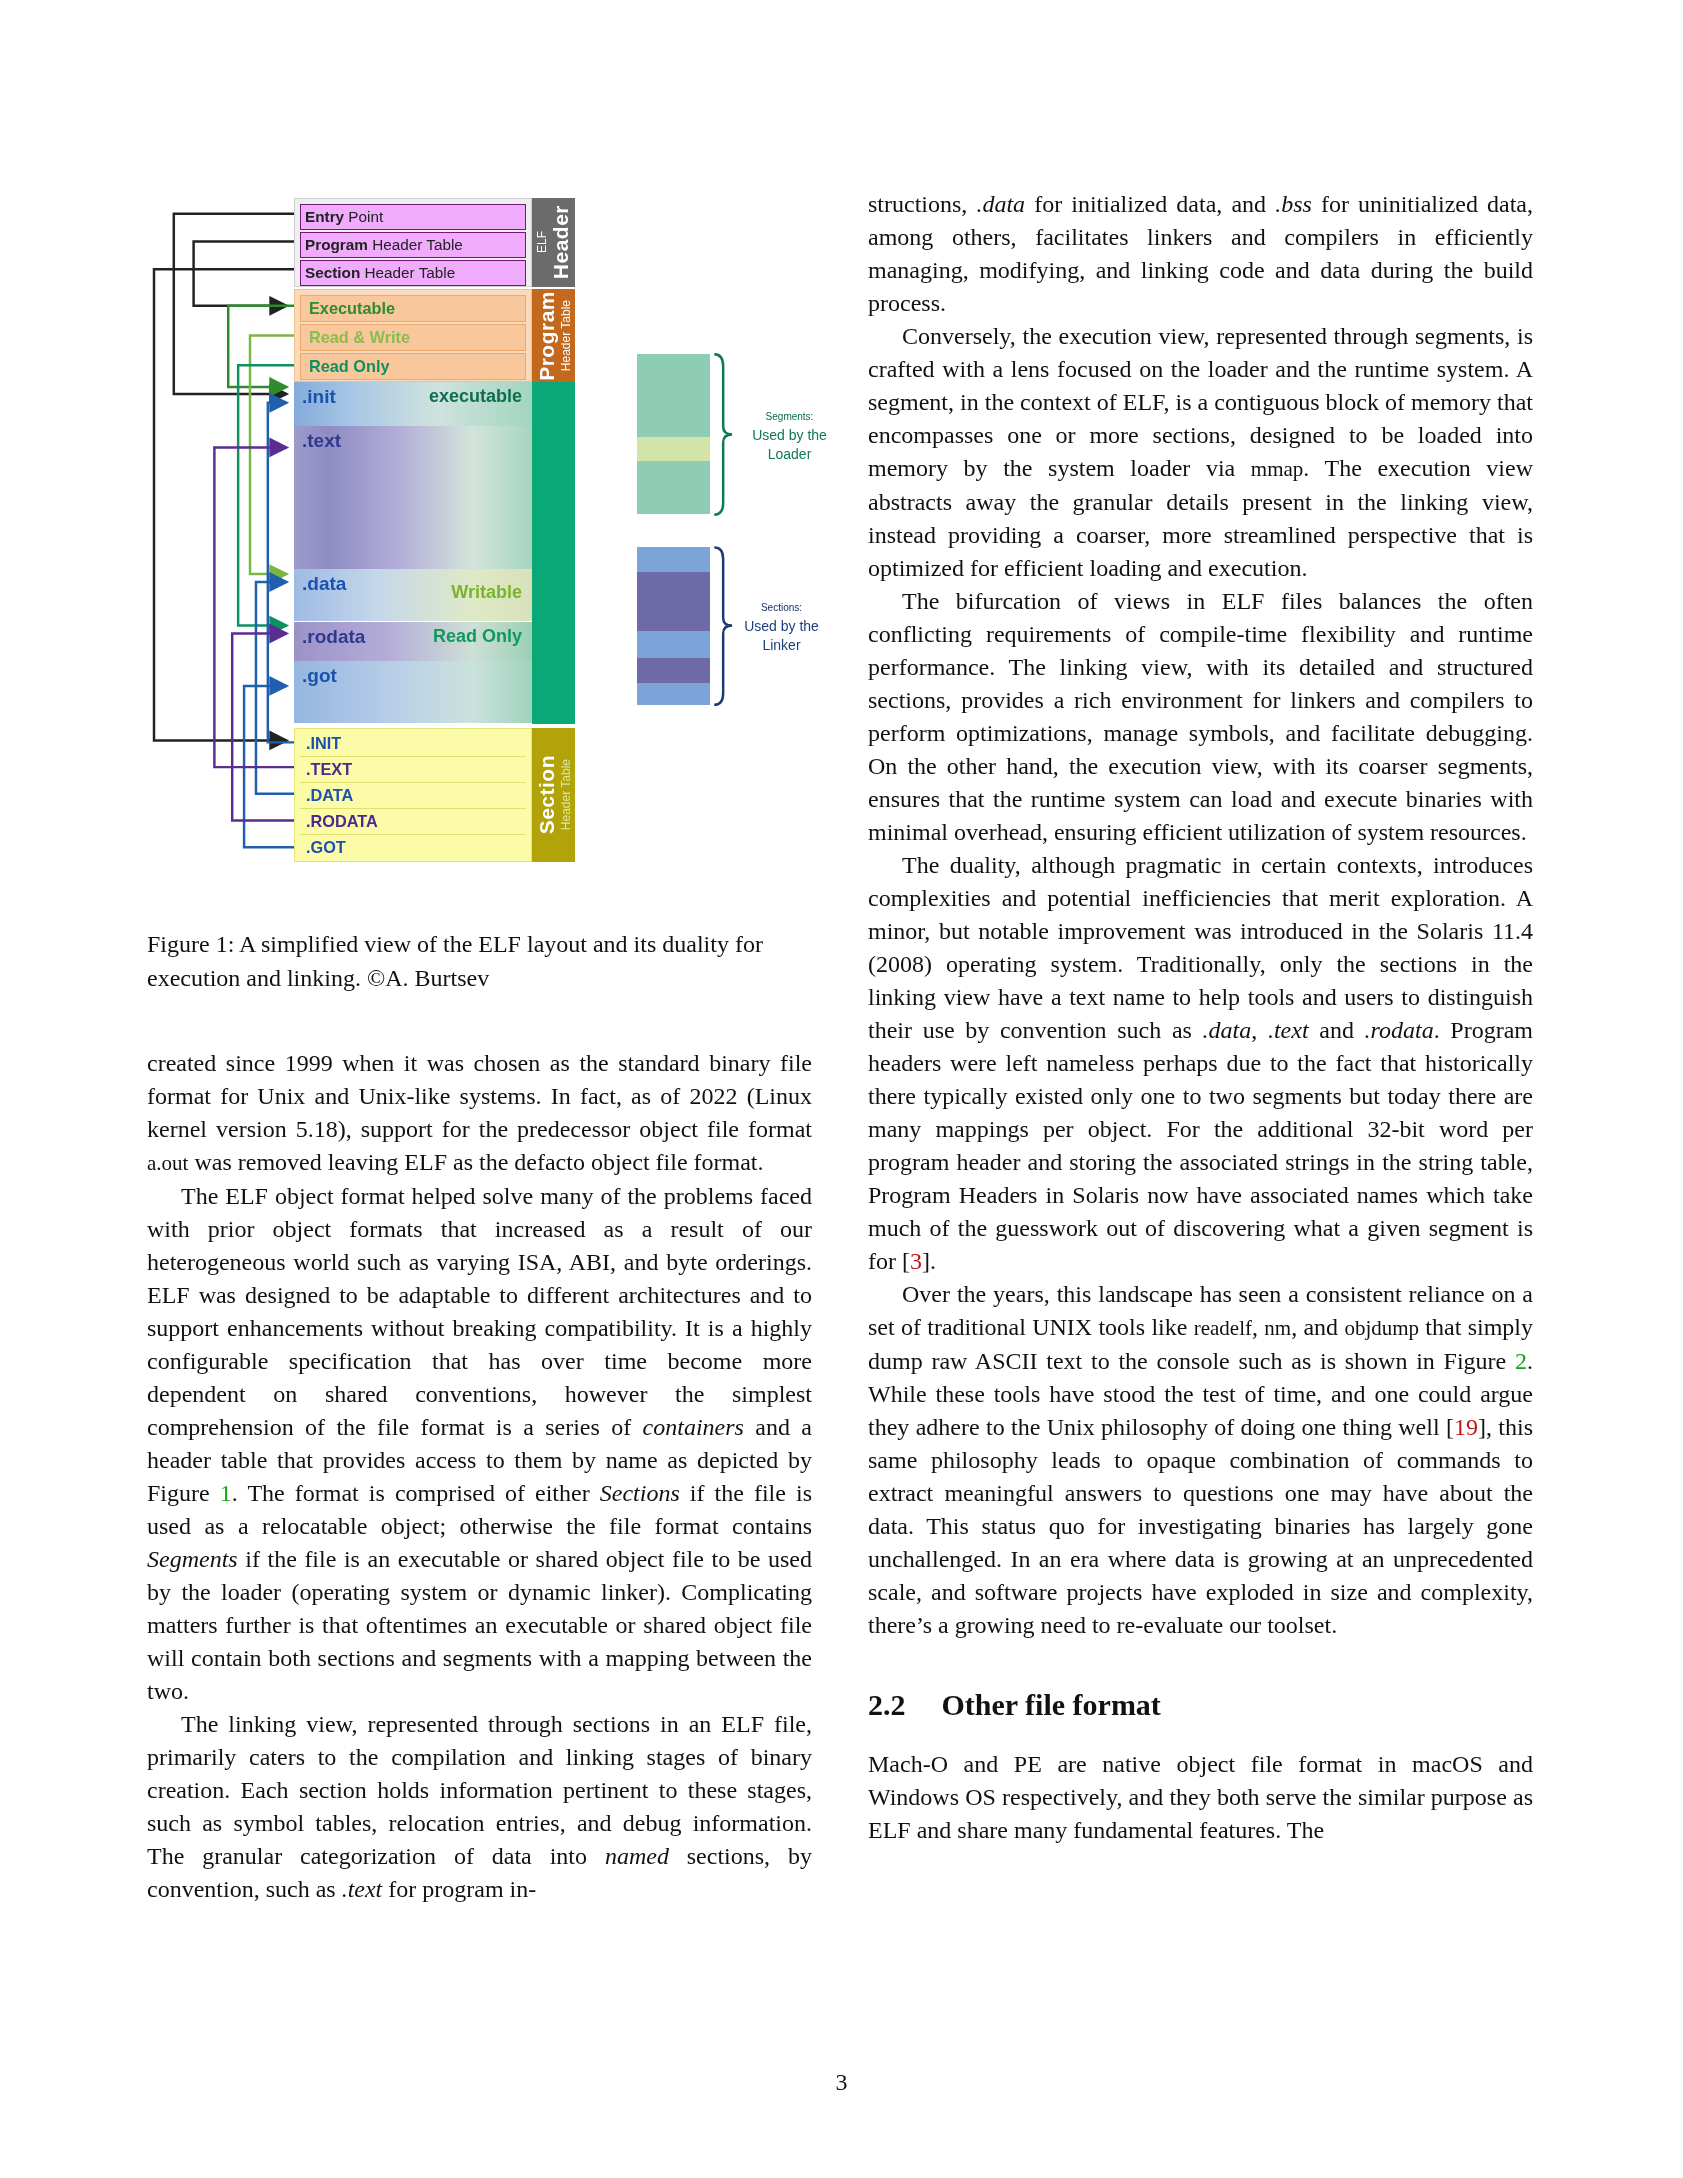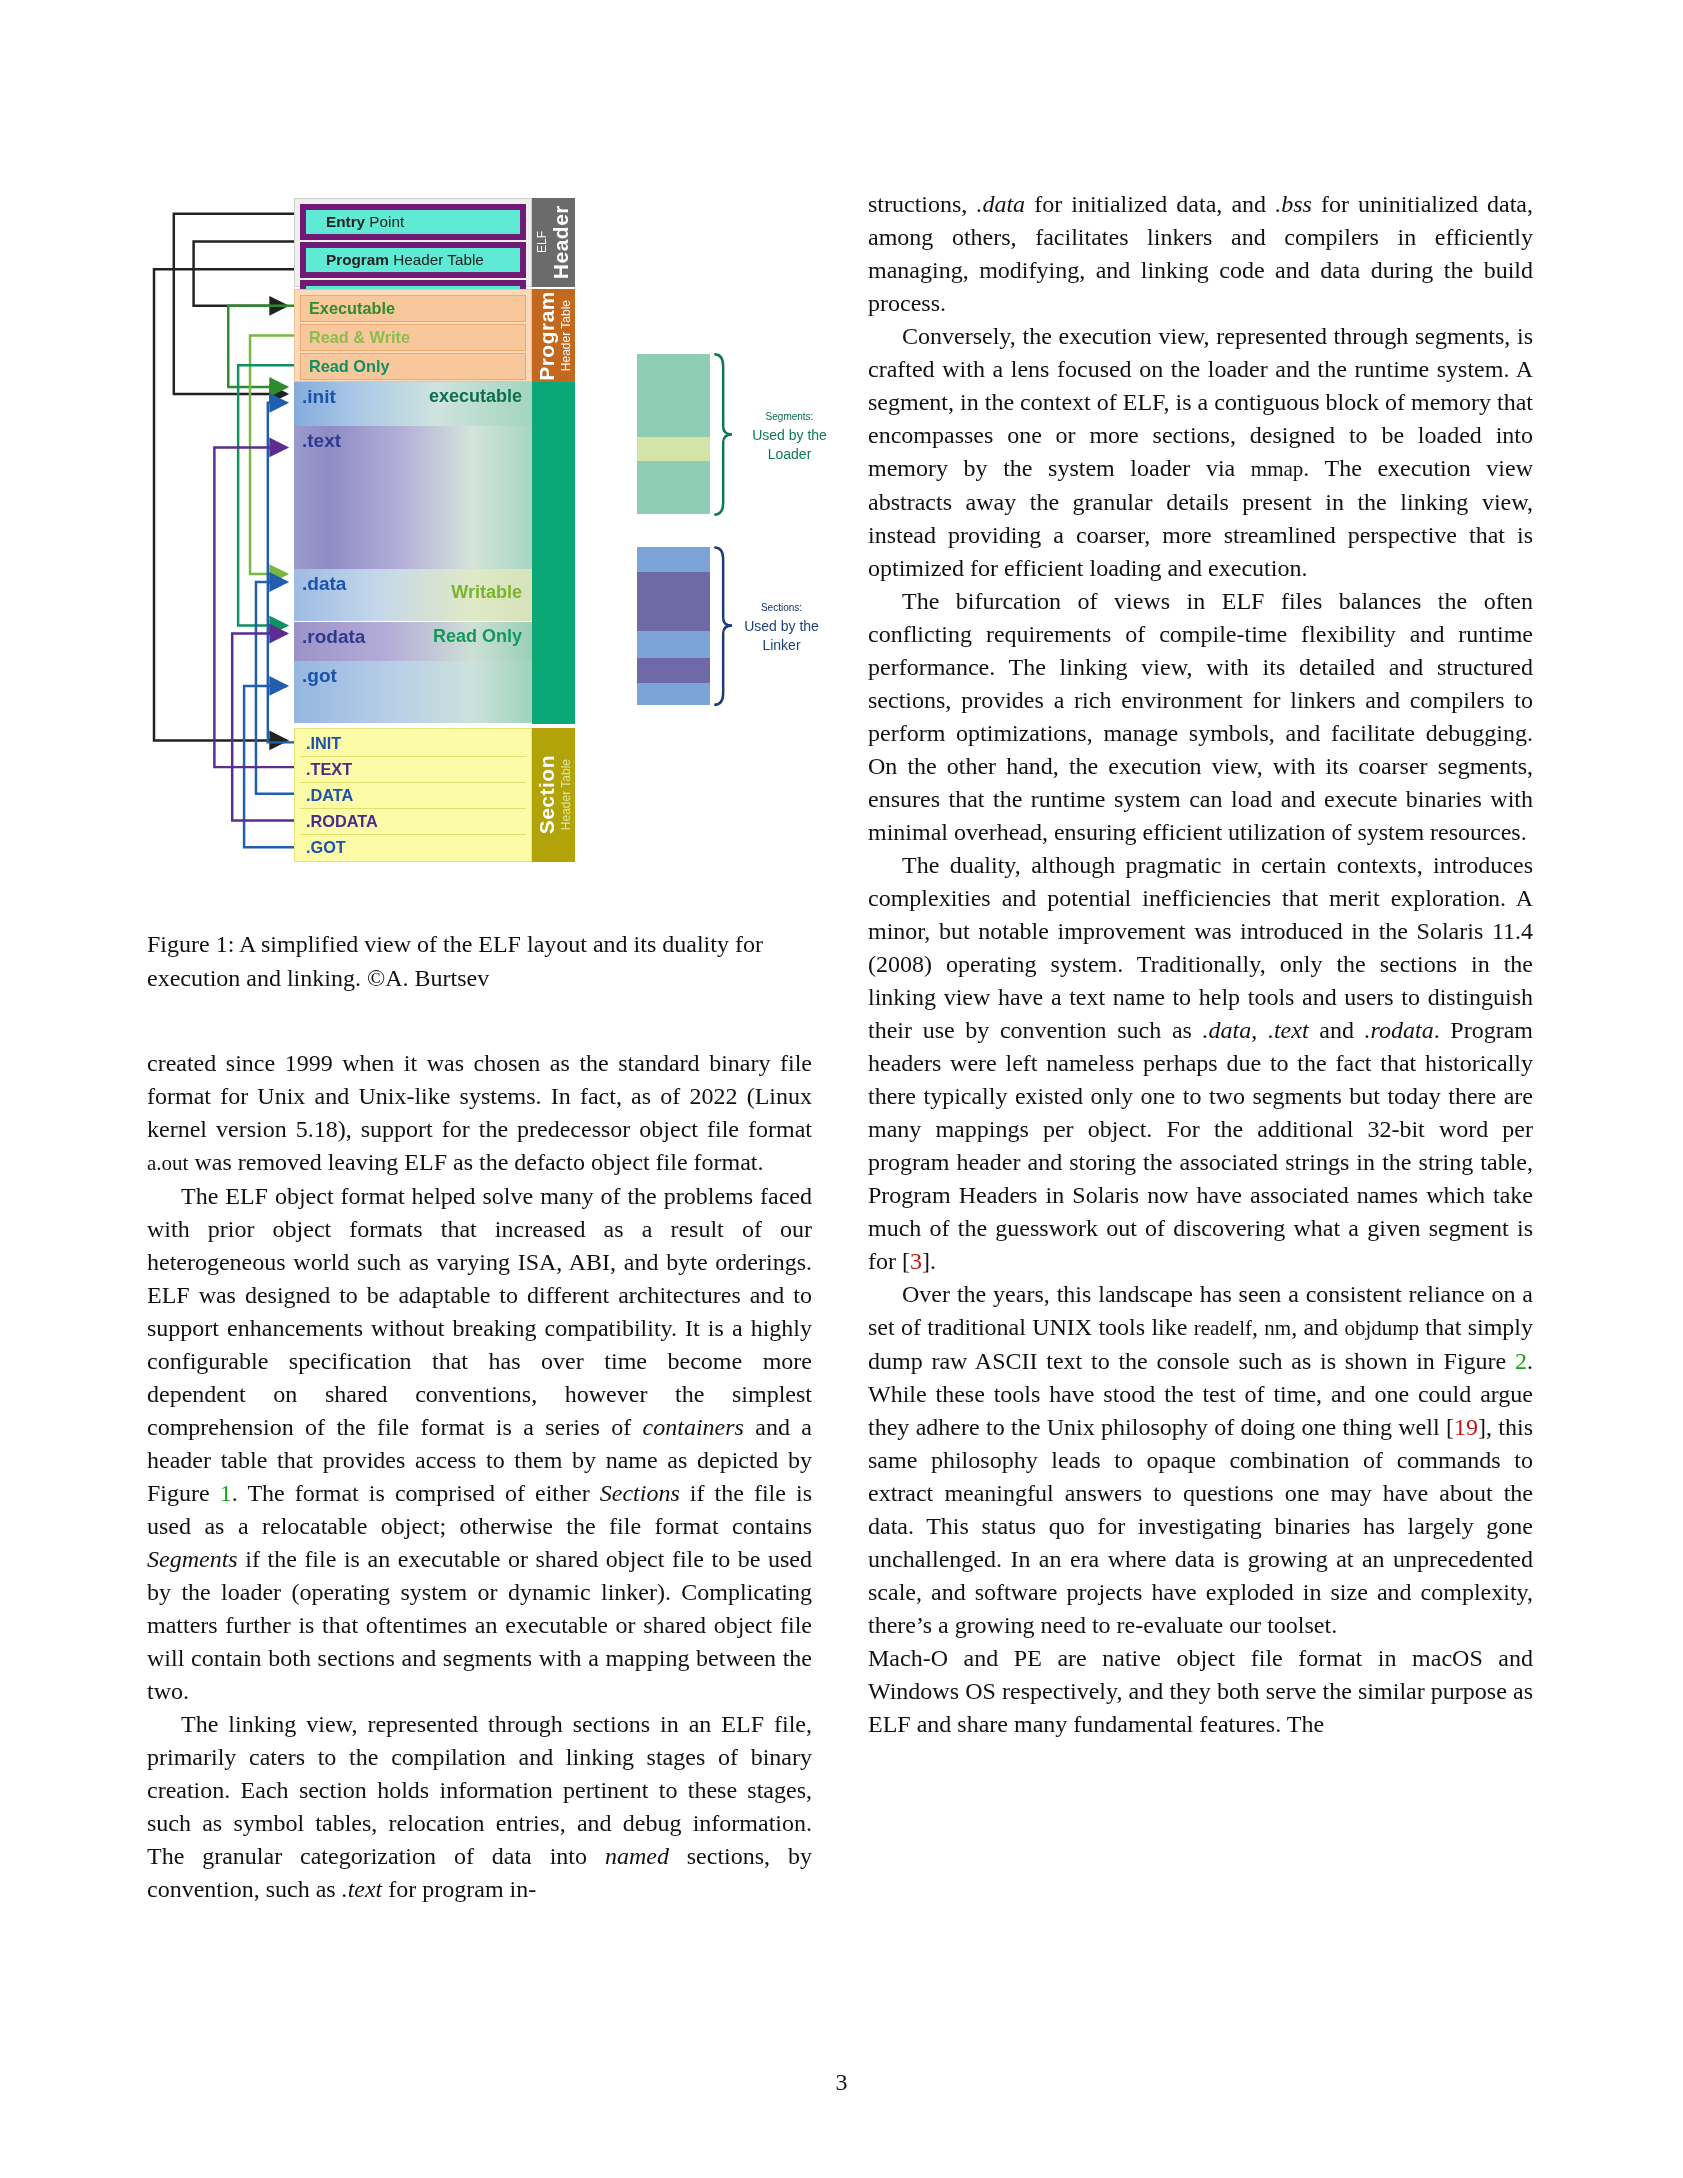--- a/index.html
+++ b/index.html
@@ -28,22 +28,22 @@
            font-family:"Liberation Sans","DejaVu Sans",sans-serif;}
   .blk{position:absolute;left:155px;width:238px;box-sizing:border-box;}
   .sidebar{position:absolute;left:393px;width:43px;display:flex;flex-direction:row;
            align-items:center;justify-content:center;box-sizing:border-box;}
   .vtext{writing-mode:vertical-rl;transform:rotate(180deg);white-space:nowrap;}
   .side-big{font-size:21px;font-weight:bold;color:#fff;letter-spacing:0.5px;}
   .side-small{font-size:12px;color:#fff;}
 
   
   #elf-block{top:5px;height:89px;background:#efefef;border:1px solid #cfcfcf;padding:3px 5px;}
-  .hrow{height:24px;line-height:24px;background:#5eead4;border:6px solid #701a75;
-        margin:2px 0;padding-left:20px;font-size:15.3px;color:#222;}
+  .hrow{height:24px;line-height:24px;background:#f0abfc;border:1px solid #701a75;
+        margin:2px 0;padding-left:4px;font-size:15.3px;color:#222;}
   .hrow b{font-weight:bold;}
   #elf-side{top:5px;height:89px;background:#6b6b6b;}
 
   
   #prog-block{top:96px;height:93px;background:#fbd9b9;border:1px solid #efc090;padding:3px 5px;}
   .prow{height:25px;line-height:25px;background:#f9c79c;border:1px solid #eba96e;
         margin:2px 0;padding-left:8px;font-size:16.3px;font-weight:bold;}
   .p-exec{color:#2e8b2e;} .p-rw{color:#8abc50;} .p-ro{color:#0f9060;}
   #prog-side{top:96px;height:93px;background:#c2691f;}
 
@@ -211,17 +211,18 @@
     <p class="para"><span class="seg-n">created since 1999 when it was chosen as the standard binary file format for Unix and Unix-like systems. In fact, as of 2022 (Linux kernel version 5.18), support for the predecessor object file format </span><span class="seg-m">a.out</span><span class="seg-n"> was removed leaving ELF as the defacto object file format.</span></p>
     <p class="para indent"><span class="seg-n">The ELF object format helped solve many of the problems faced with prior object formats that increased as a result of our heterogeneous world such as varying ISA, ABI, and byte orderings. ELF was designed to be adaptable to different architectures and to support enhancements without breaking compatibility. It is a highly configurable specification that has over time become more dependent on shared conventions, however the simplest comprehension of the file format is a series of </span><span class="seg-i">containers</span><span class="seg-n"> and a header table that provides access to them by name as depicted by Figure </span><span class="seg-g">1</span><span class="seg-n">. The format is comprised of either </span><span class="seg-i">Sections</span><span class="seg-n"> if the file is used as a relocatable object; otherwise the file format contains </span><span class="seg-i">Segments</span><span class="seg-n"> if the file is an executable or shared object file to be used by the loader (operating system or dynamic linker). Complicating matters further is that oftentimes an executable or shared object file will contain both sections and segments with a mapping between the two.</span></p>
     <p class="para indent"><span class="seg-n">The linking view, represented through sections in an ELF file, primarily caters to the compilation and linking stages of binary creation. Each section holds information pertinent to these stages, such as symbol tables, relocation entries, and debug information. The granular categorization of data into </span><span class="seg-i">named</span><span class="seg-n"> sections, by convention, such as </span><span class="seg-i">.text</span><span class="seg-n"> for program in-</span></p>
   </div>
 <div class="col" style="left:868px;top:188px;">
     <p class="para"><span class="seg-n">structions, </span><span class="seg-i">.data</span><span class="seg-n"> for initialized data, and </span><span class="seg-i">.bss</span><span class="seg-n"> for uninitialized data, among others, facilitates linkers and compilers in efficiently managing, modifying, and linking code and data during the build process.</span></p>
     <p class="para indent"><span class="seg-n">Conversely, the execution view, represented through segments, is crafted with a lens focused on the loader and the runtime system. A segment, in the context of ELF, is a contiguous block of memory that encompasses one or more sections, designed to be loaded into memory by the system loader via </span><span class="seg-m">mmap</span><span class="seg-n">. The execution view abstracts away the granular details present in the linking view, instead providing a coarser, more streamlined perspective that is optimized for efficient loading and execution.</span></p>
     <p class="para indent"><span class="seg-n">The bifurcation of views in ELF files balances the often conflicting requirements of compile-time flexibility and runtime performance. The linking view, with its detailed and structured sections, provides a rich environment for linkers and compilers to perform optimizations, manage symbols, and facilitate debugging. On the other hand, the execution view, with its coarser segments, ensures that the runtime system can load and execute binaries with minimal overhead, ensuring efficient utilization of system resources.</span></p>
     <p class="para indent"><span class="seg-n">The duality, although pragmatic in certain contexts, introduces complexities and potential inefficiencies that merit exploration. A minor, but notable improvement was introduced in the Solaris 11.4 (2008) operating system. Traditionally, only the sections in the linking view have a text name to help tools and users to distinguish their use by convention such as </span><span class="seg-i">.data</span><span class="seg-n">, </span><span class="seg-i">.text</span><span class="seg-n"> and </span><span class="seg-i">.rodata</span><span class="seg-n">. Program headers were left nameless perhaps due to the fact that historically there typically existed only one to two segments but today there are many mappings per object. For the additional 32-bit word per program header and storing the associated strings in the string table, Program Headers in Solaris now have associated names which take much of the guesswork out of discovering what a given segment is for [</span><span class="seg-r">3</span><span class="seg-n">].</span></p>
     <p class="para indent"><span class="seg-n">Over the years, this landscape has seen a consistent reliance on a set of traditional UNIX tools like </span><span class="seg-m">readelf</span><span class="seg-n">, </span><span class="seg-m">nm</span><span class="seg-n">, and </span><span class="seg-m">objdump</span><span class="seg-n"> that simply dump raw ASCII text to the console such as is shown in Figure </span><span class="seg-g">2</span><span class="seg-n">. While these tools have stood the test of time, and one could argue they adhere to the Unix philosophy of doing one thing well [</span><span class="seg-r">19</span><span class="seg-n">], this same philosophy leads to opaque combination of commands to extract meaningful answers to questions one may have about the data. This status quo for investigating binaries has largely gone unchallenged. In an era where data is growing at an unprecedented scale, and software projects have exploded in size and complexity, there’s a growing need to re-evaluate our toolset.</span></p>
+    <h2 class="sec-heading"><span class="h-num">2.2</span><span>Other file format</span></h2>
     <p class="para"><span class="seg-n">Mach-O and PE are native object file format in macOS and Windows OS respectively, and they both serve the similar purpose as ELF and share many fundamental features. The</span></p>
   </div>
 
 <div id="page-number">3</div>
 
 
 </body></html>

